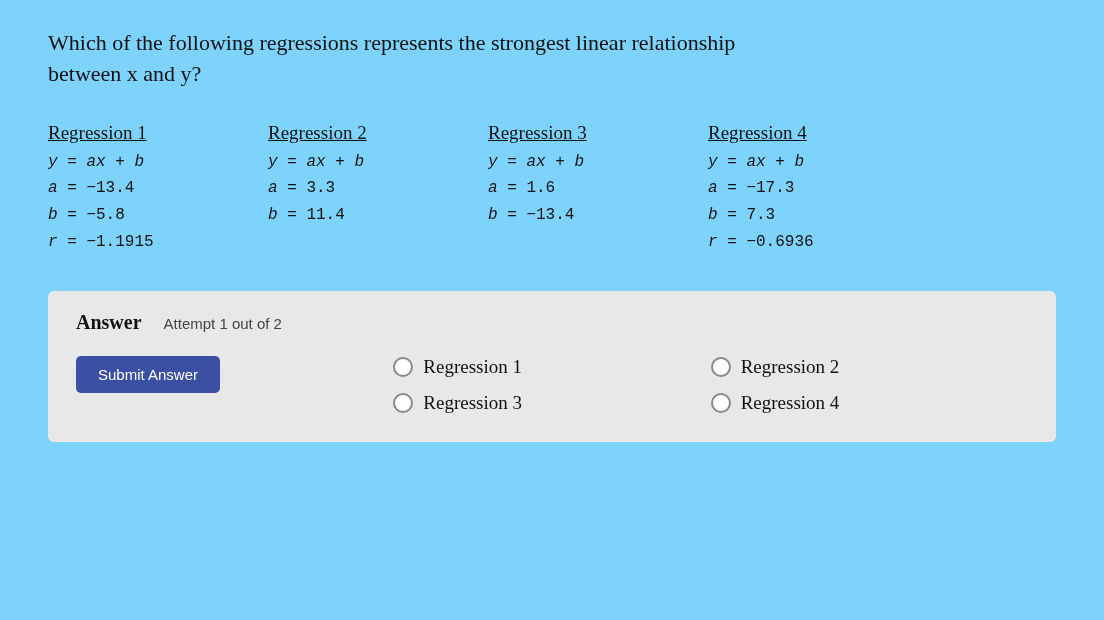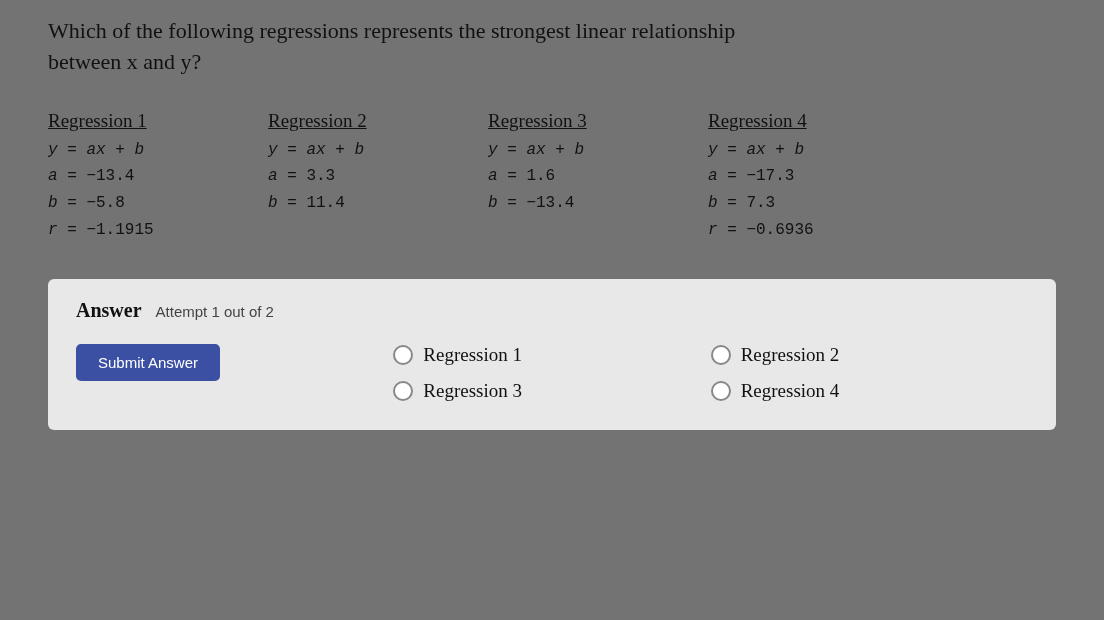--- a/index.html
+++ b/index.html
@@ -13,24 +13,24 @@
       height: 620px;
       background: #f0f0f0;
       font-family: Georgia, 'Times New Roman', serif;
       display: flex;
       align-items: flex-start;
       justify-content: flex-start;
       overflow: hidden;
     }
 
     .main-container {
-      background: #737373;
+      background: #7dd3fc;
       width: 100%;
       height: 100%;
-      padding: 16px 48px 36px 48px;
+      padding: 28px 48px 36px 48px;
       display: flex;
       flex-direction: column;
     }
 
     .question-text {
       font-size: 22px;
       font-weight: 400;
       line-height: 1.4;
       color: #111111;
       margin-bottom: 32px;
@@ -70,21 +70,21 @@
     .answer-section {
       background: #e8e8e8;
       border-radius: 6px;
       padding: 20px 28px 28px 28px;
       margin-top: 4px;
     }
 
     .answer-header {
       display: flex;
       align-items: baseline;
-      gap: 14px;
+      gap: 22px;
       margin-bottom: 22px;
     }
 
     .answer-label {
       font-size: 20px;
       font-weight: 700;
       color: #111111;
       font-family: Georgia, serif;
     }
 

